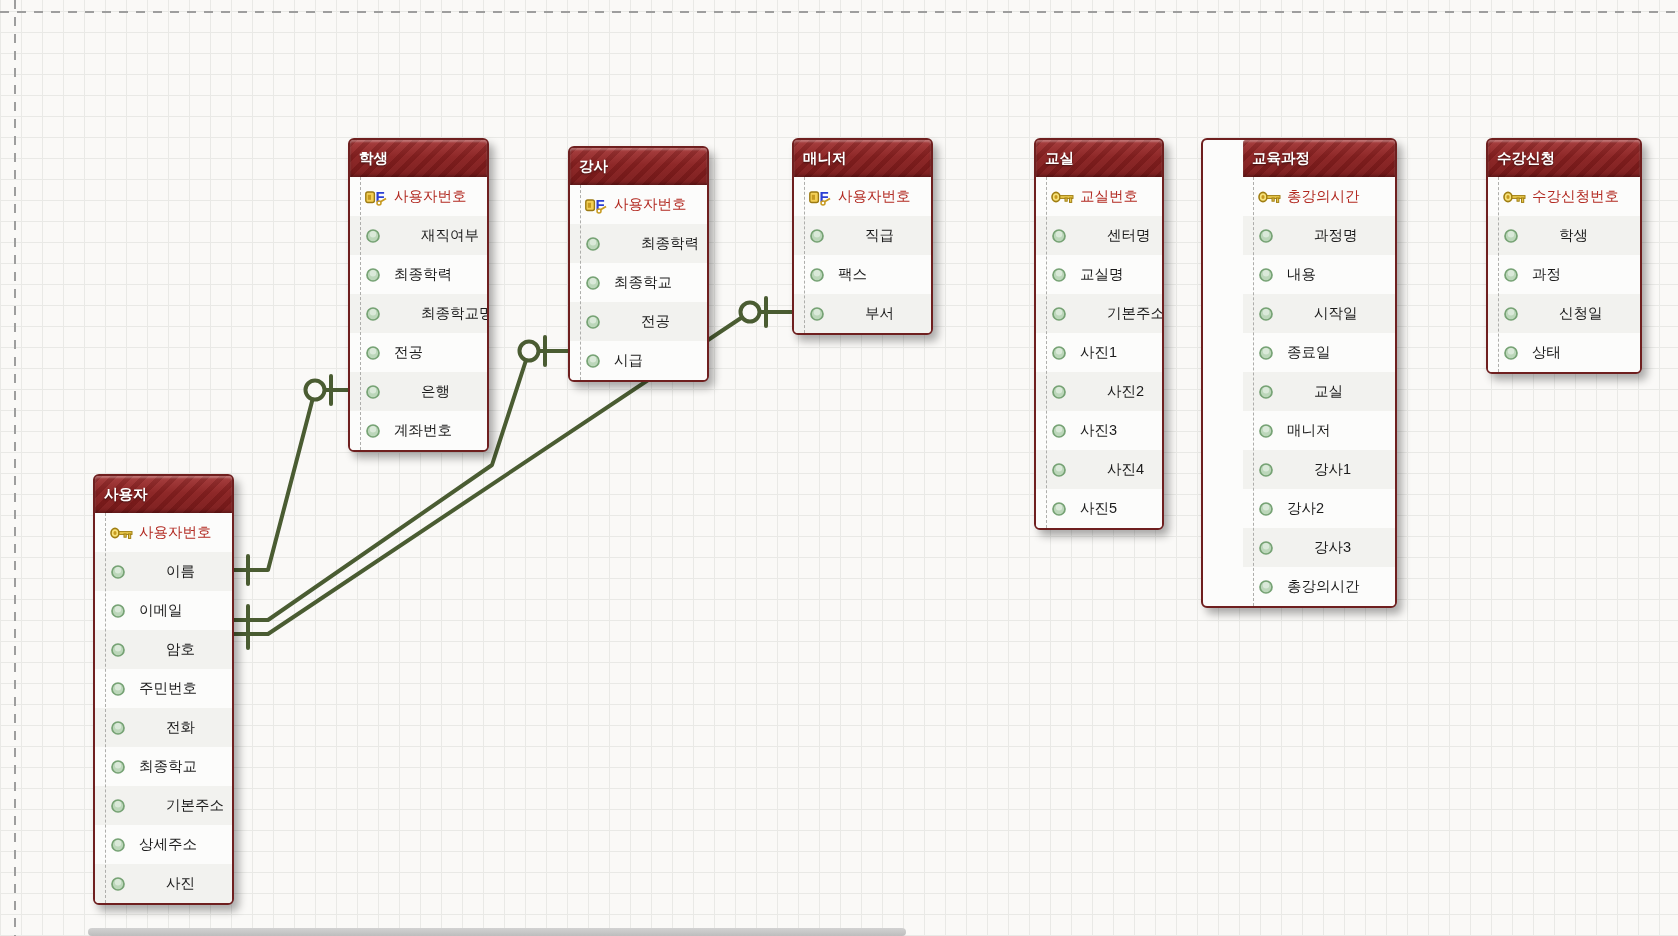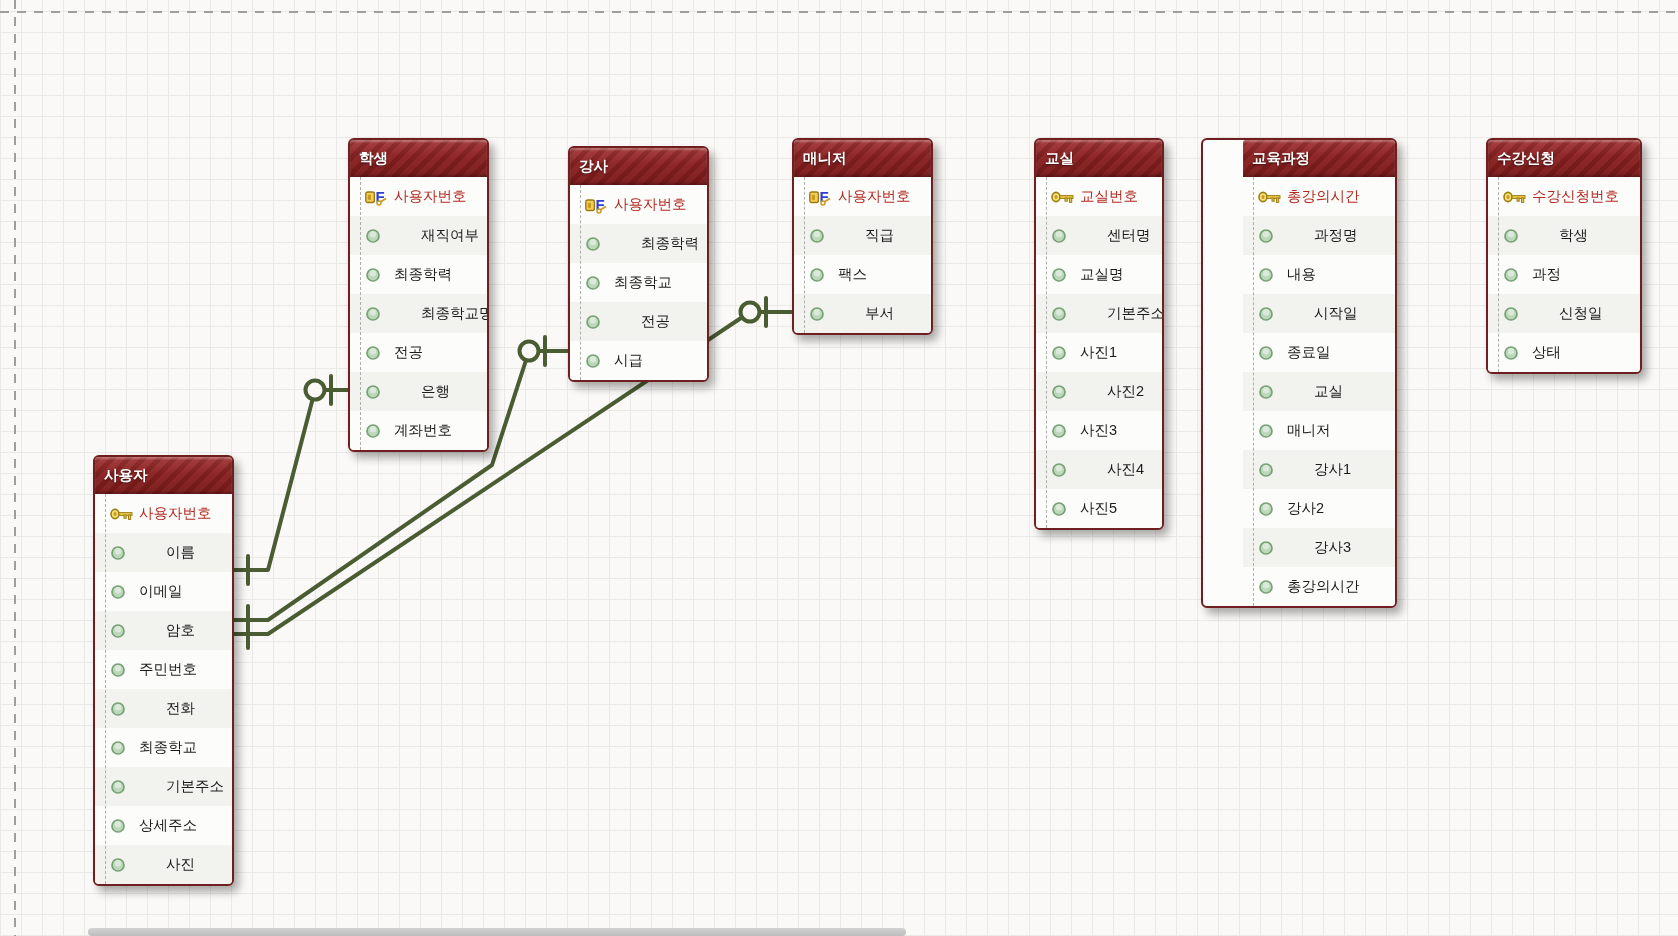--- a/index.html
+++ b/index.html
@@ -66,21 +66,21 @@
       <g>
         <polyline points="230,634 268,634 750,312" fill="none" stroke="#4a5c32" stroke-width="4" stroke-linecap="round" stroke-linejoin="round"></polyline>
         <line x1="750" y1="312" x2="792" y2="312" stroke="#4a5c32" stroke-width="4" stroke-linecap="round" stroke-linejoin="round"></line>
         <circle cx="750" cy="312" r="9.5" fill="#faf9f7" stroke="#4a5c32" stroke-width="4"></circle>
         <line x1="766" y1="298" x2="766" y2="326" stroke="#4a5c32" stroke-width="4" stroke-linecap="round" stroke-linejoin="round"></line>
         <line x1="248" y1="620" x2="248" y2="648" stroke="#4a5c32" stroke-width="4" stroke-linecap="round" stroke-linejoin="round"></line>
       </g>
     </svg>
 
   <div id="entities">
-      <div class="entity" style="left: 93px; top: 455px; width: 137px;">
+      <div class="entity" style="left: 93px; top: 474px; width: 137px;">
     <div class="entity-header">
       <span class="entity-title">사용자</span>
     </div>
     <div class="entity-body">
           <div class="field-row key-row">
     <span class="field-icon">
               <svg width="24" height="14" viewBox="0 0 24 14">
     <ellipse cx="5" cy="7" rx="4" ry="4.6" fill="#f7e27a" stroke="#a07e12" stroke-width="1.6"></ellipse>
     <ellipse cx="5" cy="7" rx="1.6" ry="2" fill="#c79a20"></ellipse>
     <rect x="9" y="5.6" width="13" height="2.8" fill="#e9c94e" stroke="#a07e12" stroke-width="1"></rect>

